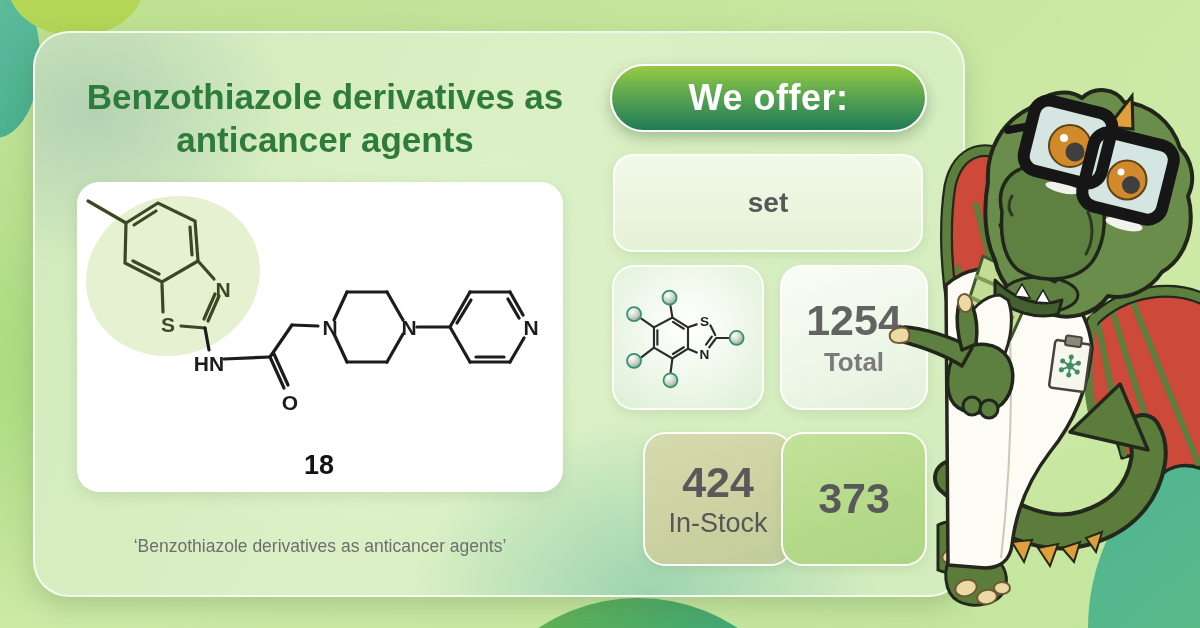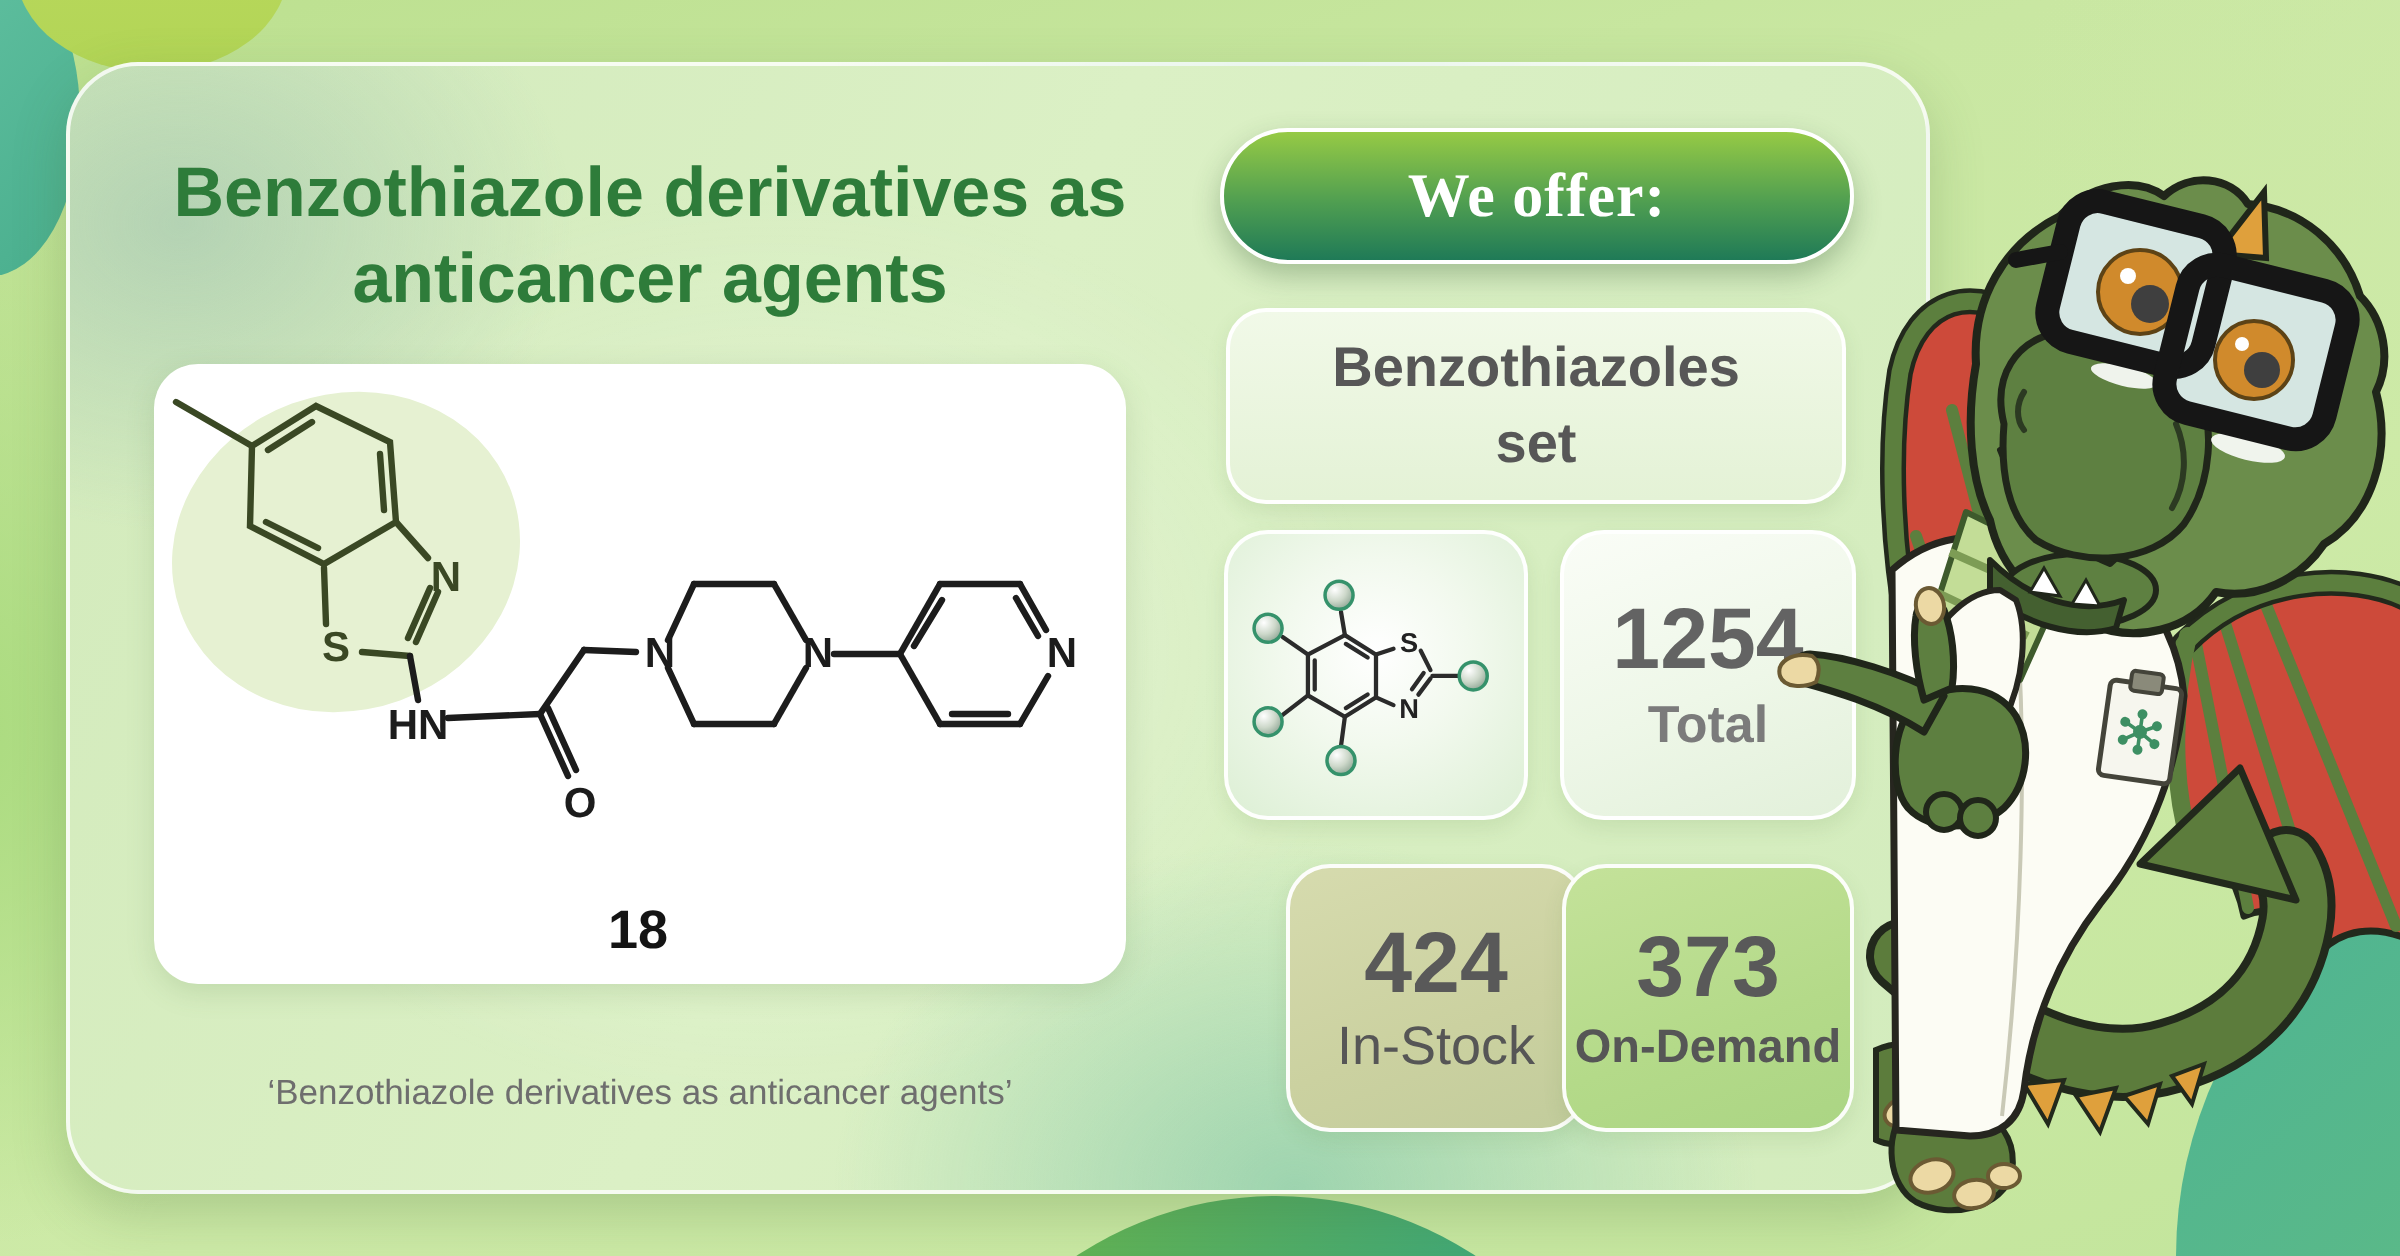--- a/index.html
+++ b/index.html
@@ -46,21 +46,21 @@
     font-size:17.5px;color:#6e6e6e;
   }
   
   .offer-pill{
     position:absolute;left:575px;top:31px;width:317px;height:68px;border-radius:34px;
     background:linear-gradient(180deg,#96ca45 0%,#4f9e51 55%,#1f7a57 100%);
     border:2.5px solid #ffffff;
     box-shadow:0 6px 14px rgba(40,80,40,.30);
     display:flex;align-items:center;justify-content:center;cursor:pointer;
   }
-  .offer-pill span{font-size:31px;font-weight:700;color:#ffffff;letter-spacing:.5px;font-family:Liberation Serif, serif;}
+  .offer-pill span{font-size:36px;font-weight:700;color:#ffffff;letter-spacing:.5px;}
   .set-card{
     position:absolute;left:578px;top:121px;width:310px;height:98px;border-radius:20px;
     background:linear-gradient(180deg,#f1f9e8,#e4f2d6);
     border:2px solid rgba(255,255,255,.95);
     box-shadow:0 4px 10px rgba(80,120,60,.12);
     display:flex;flex-direction:column;align-items:center;justify-content:center;
     font-size:28px;font-weight:600;color:#575757;line-height:1.35;
   }
   .stat-card{
     position:absolute;border-radius:22px;border:2px solid rgba(255,255,255,.95);
@@ -154,21 +154,20 @@
       </svg>
     </div>
 
     <div class="caption">‘Benzothiazole derivatives as anticancer agents’</div>
 
     <div class="offer-pill">
       <span>We offer:</span>
     </div>
 
     <div class="set-card">
-      <span>Benzothiazoles</span>
       <span>set</span>
     </div>
 
     <div class="stat-card scaffold-card">
       <svg viewBox="0 0 152 145" width="152" height="145">
         <defs>
           <radialGradient id="sph" cx="35%" cy="30%" r="75%">
             <stop offset="0%" stop-color="#ffffff"></stop>
             <stop offset="55%" stop-color="#cdd8ca"></stop>
             <stop offset="100%" stop-color="#8fa695"></stop>
@@ -205,21 +204,20 @@
     <div class="stat-card total-card">
       <div class="stat-value">1254</div>
       <div class="stat-label">Total</div>
     </div>
     <div class="stat-card instock-card">
       <div class="stat-value">424</div>
       <div class="stat-label">In-Stock</div>
     </div>
     <div class="stat-card ondemand-card">
       <div class="stat-value">373</div>
-      <div class="stat-label">On-Demand</div>
     </div>
   </div>
 
   <svg class="dragon-svg" viewBox="0 0 1200 628">
 
     <g>
       <path d="M1014,162 C985,138 955,148 948,185 C940,240 944,305 960,350 C968,368 982,382 1000,388
                C1002,370 1010,360 1022,356 C1030,336 1040,320 1052,312 C1056,260 1044,200 1014,162 Z" fill="#cd4a3a" stroke="#22291c" stroke-width="3.5" stroke-linejoin="round"></path>
       <path d="M998,384 L958,268 M1016,358 L976,205" stroke="#5c7f3e" stroke-width="6" stroke-linecap="round" fill="none"></path>
       <path d="M1016,164 C988,140 958,149 950,186 C944,224 946,272 954,316" fill="none" stroke="#22291c" stroke-width="13" stroke-linecap="round"></path>

